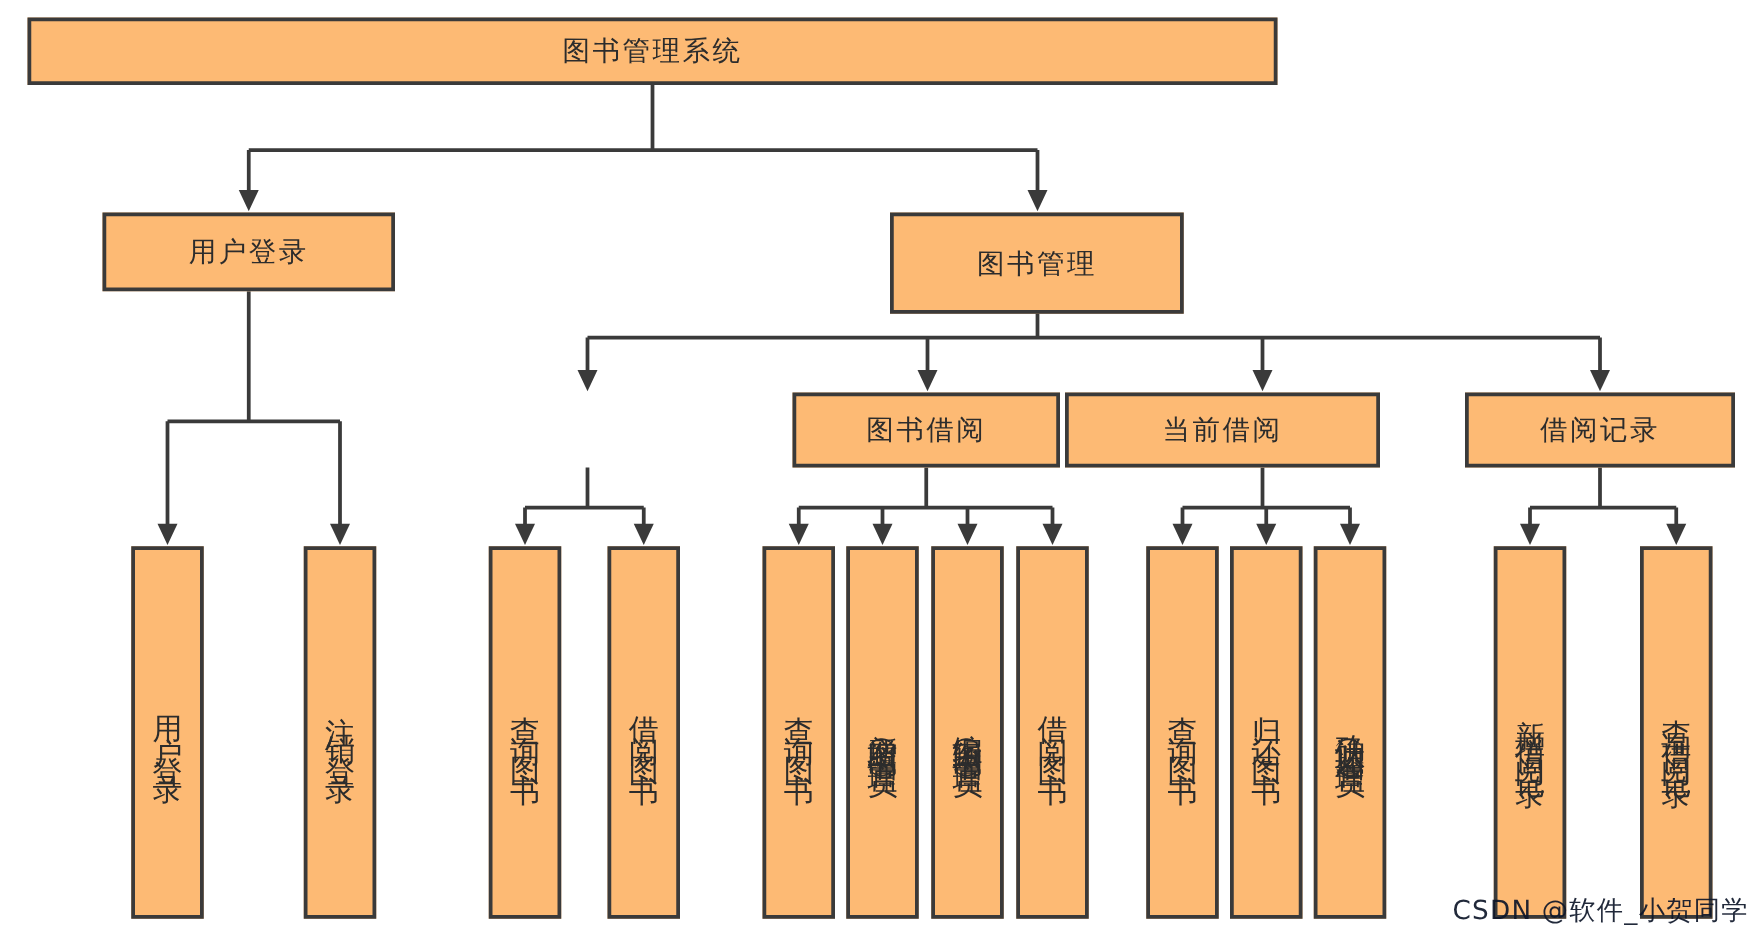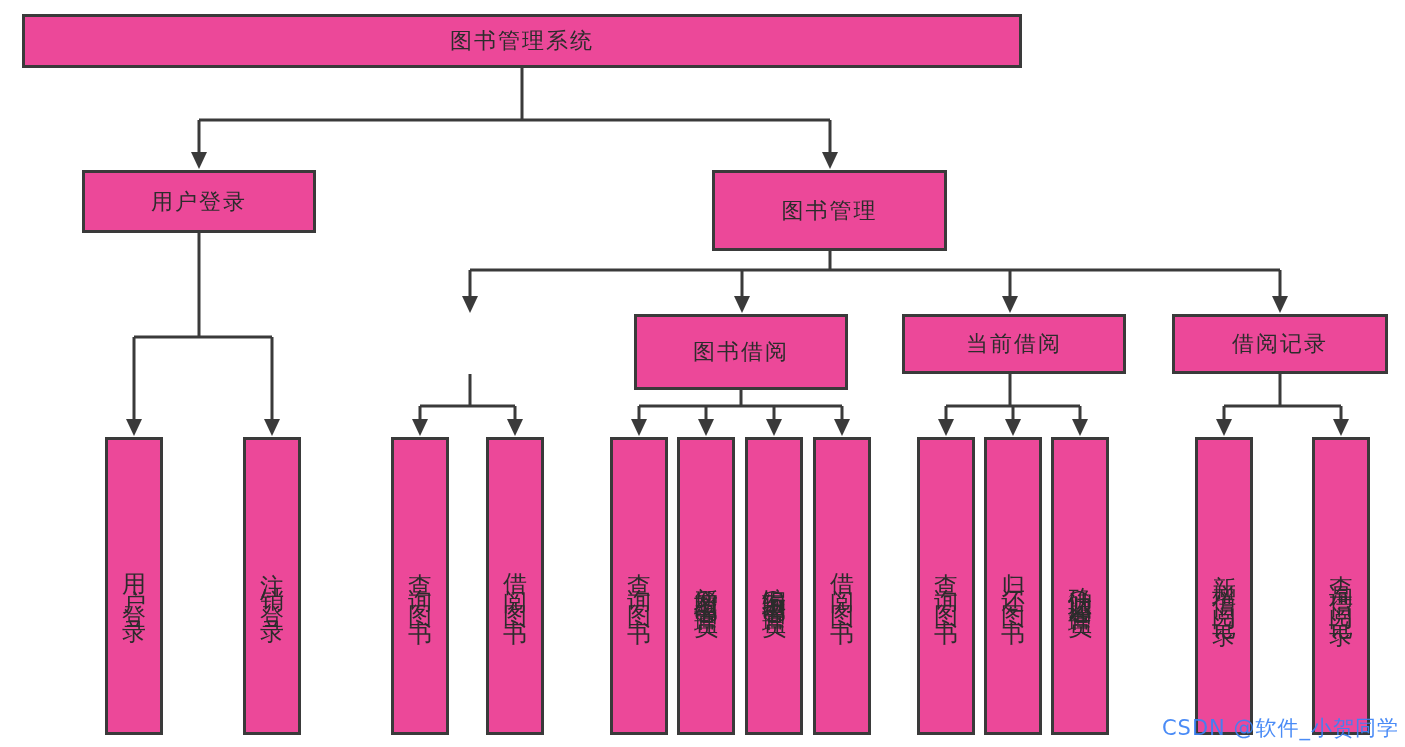--- a/index.html
+++ b/index.html
@@ -4,35 +4,35 @@
 <style>
   html,body{margin:0;padding:0;background:#fff;}
   .stage{
     position:relative;width:1405px;height:747px;background:#ffffff;
     font-family:"DejaVu Sans","Liberation Sans",sans-serif;
     color:#2f2f2f;overflow:hidden;
   }
   svg.connectors{position:absolute;left:0;top:0;z-index:1;}
   .box{
     position:absolute;box-sizing:border-box;
-    border:3px solid #3a3a3a;background:#ec4899;
+    border:3px solid #3a3a3a;background:#fdba74;
     display:flex;align-items:center;justify-content:center;
     z-index:2;
   }
   .box span{
     letter-spacing:2px;font-size:22px;color:#2c2c2c;white-space:nowrap;
   }
   .box.v span{
     writing-mode:vertical-rl;font-size:24px;letter-spacing:16px;white-space:normal;
   }
   .box.v.med span{letter-spacing:10px;}
   .box.v.long span{letter-spacing:4px;}
   .watermark{
     position:absolute;right:6px;top:714px;z-index:5;
-    font-size:21px;color:#3b82f6;opacity:.92;letter-spacing:1px;
+    font-size:21px;color:#0f172a;opacity:.92;letter-spacing:1px;
   }
 </style>
 </head>
 <body>
 
 <div class="stage">
 
   <svg class="connectors" width="1405" height="747" viewBox="0 0 1405 747">
     <g stroke="#3a3a3a" stroke-width="3" fill="none">
 
@@ -77,24 +77,24 @@
     <span>图书管理系统</span>
   </div>
 
   <div class="box" style="left:82px;top:170px;width:234px;height:63px">
     <span>用户登录</span>
   </div>
   <div class="box" style="left:712px;top:170px;width:235px;height:81px">
     <span>图书管理</span>
   </div>
 
-  <div class="box" style="left:634px;top:314px;width:214px;height:76px">
+  <div class="box" style="left:634px;top:314px;width:214px;height:60px">
     <span>图书借阅</span>
   </div>
-  <div class="box" style="left:902px;top:314px;width:224px;height:60px">
+  <div class="box" style="left:852px;top:314px;width:252px;height:60px">
     <span>当前借阅</span>
   </div>
   <div class="box" style="left:1172px;top:314px;width:216px;height:60px">
     <span>借阅记录</span>
   </div>
 
   <div class="box v short" style="left:105px;top:437px;width:58px;height:298px">
     <span>用户登录</span>
   </div>
   <div class="box v short" style="left:243px;top:437px;width:58px;height:298px">

